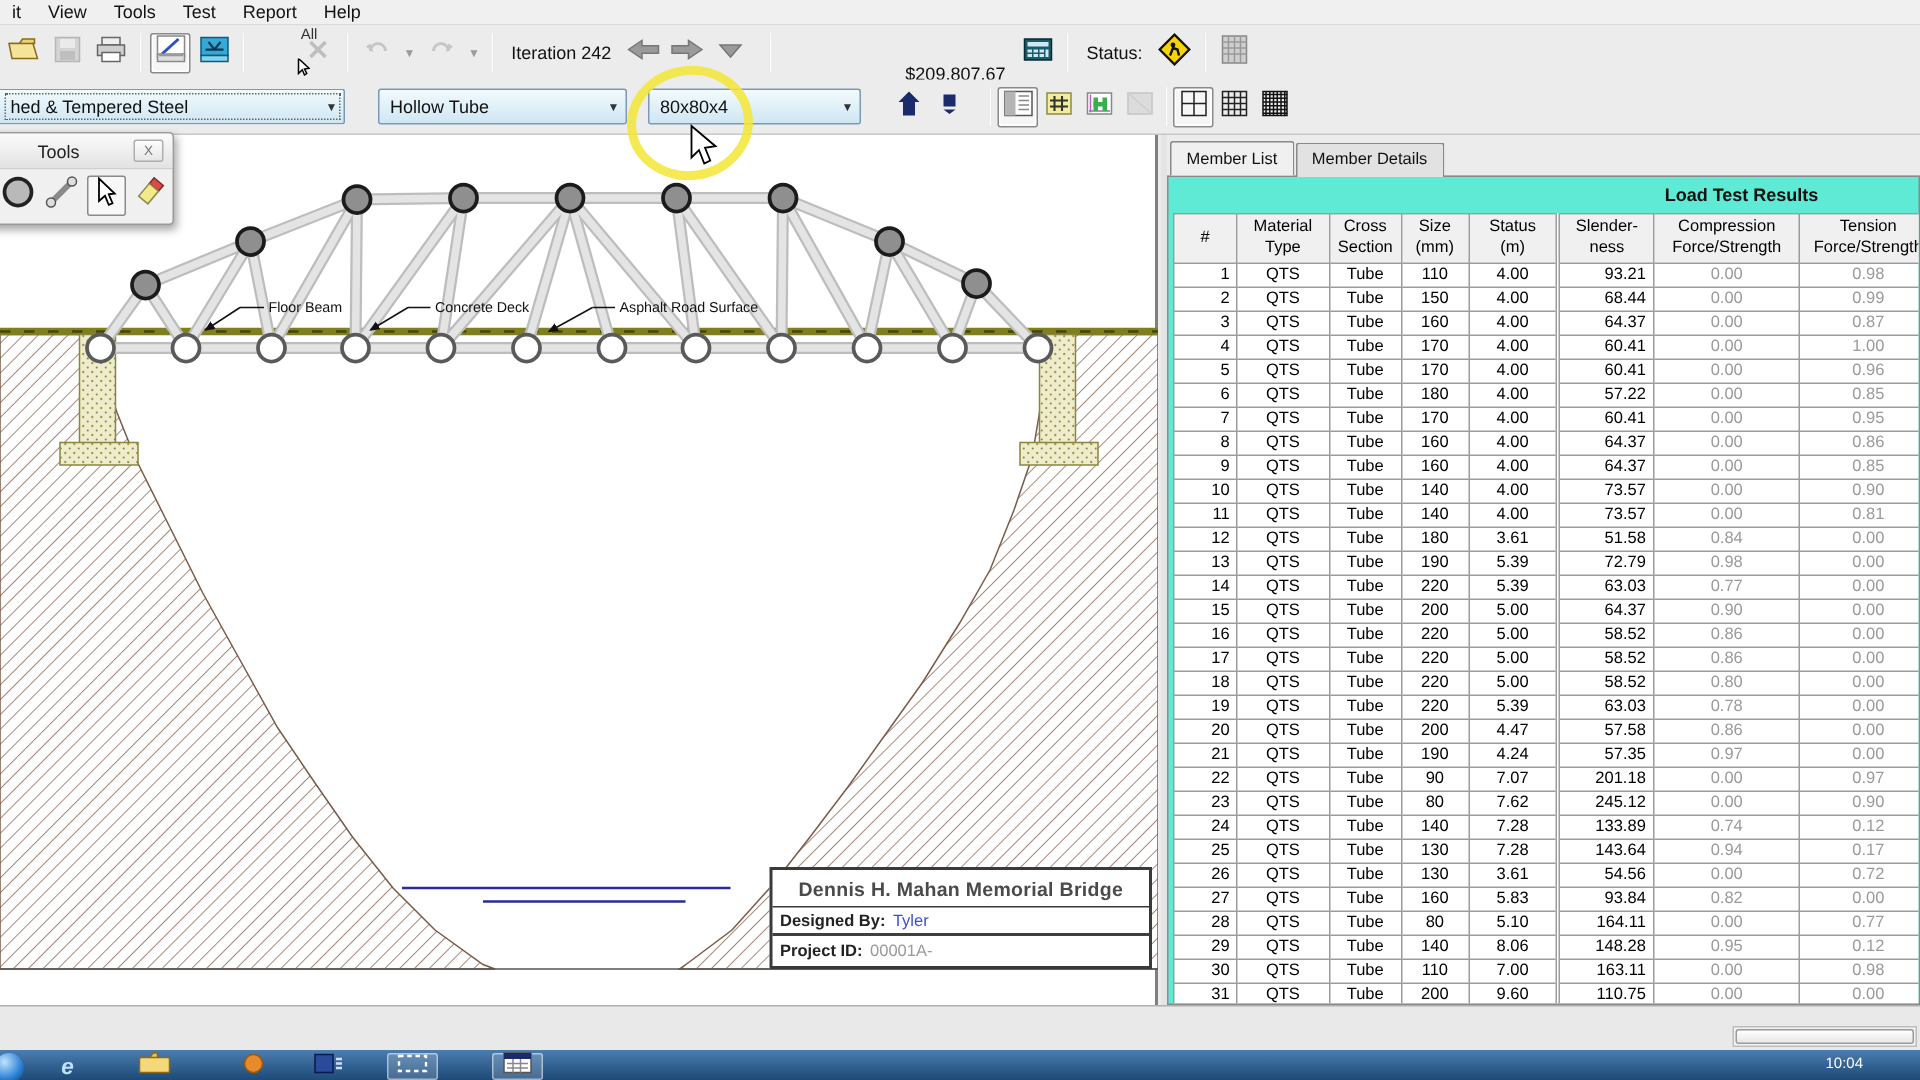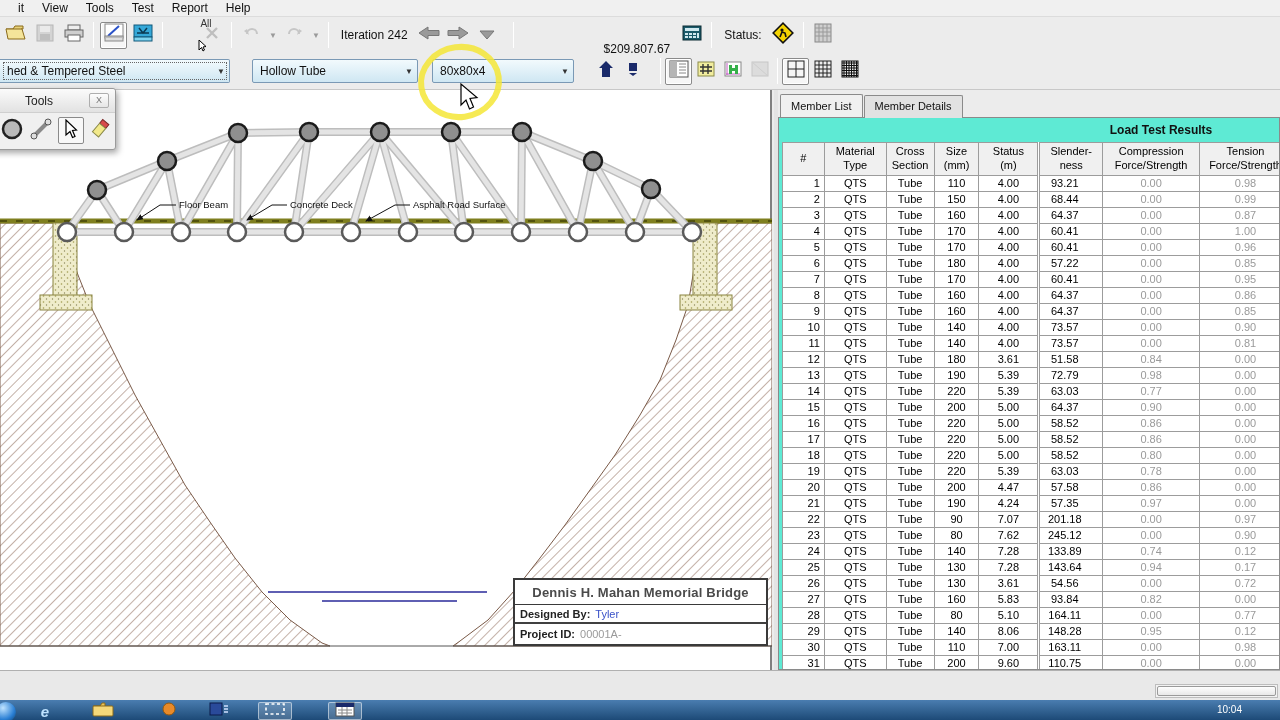--- a/index.html
+++ b/index.html
@@ -3,21 +3,21 @@
 <meta charset="utf-8">
 <style>
   * { margin:0; padding:0; box-sizing:border-box; }
   html,body { width:1280px; height:720px; overflow:hidden; }
   body { font-family:"Liberation Sans", sans-serif; background:#ececec; position:relative; }
   #app { position:absolute; inset:0; width:1280px; height:720px; overflow:hidden; }
 
   
   #menubar { position:absolute; left:0; top:0; width:1280px; height:17px; background:#f0f0f0; border-bottom:1px solid #dcdcdc; display:flex; align-items:center; }
   .menu-item { font-size:12px; color:#111; padding:1px 9px 2px 9px; cursor:default; }
-  .menu-item:first-child { padding-left:18px; }
+  .menu-item:first-child { padding-left:8px; }
 
   
   #toolbar1 { position:absolute; left:0; top:17px; width:1280px; height:36px; background:#ececec; display:flex; align-items:center; gap:2px; padding-left:2px; }
   #toolbar2 { position:absolute; left:0; top:53px; width:1280px; height:37px; background:#ececec; border-bottom:1px solid #c8c8c8; display:flex; align-items:center; }
   .tsep { width:1px; height:26px; background:#b5b5b5; border-right:1px solid #fff; margin:0 4px; }
   .tbtn { width:27px; height:27px; display:flex; align-items:center; justify-content:center; border:1px solid transparent; border-radius:2px; }
   .tbtn.sel { background:#f6f6f6; border:1px solid #8a8a8a; box-shadow:inset 0 0 0 1px #fff; }
   .tbtn.dis svg { opacity:.45; }
   .tlabel { font-size:12px; color:#111; padding:0 6px; white-space:nowrap; }
   .chev { font-size:8px; color:#9a9a9a; padding:0 2px; }
@@ -65,21 +65,21 @@
   #member-table th.c0,#member-table td.c0 { width:42px; }
   #member-table th.c1,#member-table td.c1 { width:62px; }
   #member-table th.c2,#member-table td.c2 { width:48px; }
   #member-table th.c3,#member-table td.c3 { width:45px; }
   #member-table th.c4,#member-table td.c4 { width:60px; border-right:3px double #9c9c9c; }
   #member-table th.c5,#member-table td.c5 { width:64px; }
   #member-table th.c6,#member-table td.c6 { width:97px; }
   #member-table th.c7,#member-table td.c7 { width:92px; }
   #member-table td { text-align:center; color:#000; }
   #member-table td.c0 { text-align:right; padding-right:4px; }
-  #member-table td.c5 { text-align:center; padding-right:15px; }
+  #member-table td.c5 { text-align:right; padding-right:5px; }
   #member-table td.c6, #member-table td.c7 { color:#9a9a9a; }
 
   
   #bottomstrip { position:absolute; left:0; top:670px; width:1280px; height:30px; background:#e9e9e9; border-top:1px solid #b0b0b0; }
   #hscroll { position:absolute; left:1155px; top:13px; width:123px; height:14px; background:#f2f2f2; border:1px solid #bdbdbd; }
   #hscroll .thumb { position:absolute; left:1px; top:1px; width:119px; height:10px; background:linear-gradient(#fefefe,#e8e8e8); border:1px solid #9a9a9a; border-radius:2px; }
 
   
   #taskbar { position:absolute; left:0; top:700px; width:1280px; height:20px; background:linear-gradient(#4a7db0,#1d4a77); overflow:hidden; }
   #taskbar .orb { position:absolute; left:-4px; top:2px; width:20px; height:20px; border-radius:50%; background:radial-gradient(circle at 35% 30%,#bfe3ff,#2a7fd4 60%,#0c3a66); }

